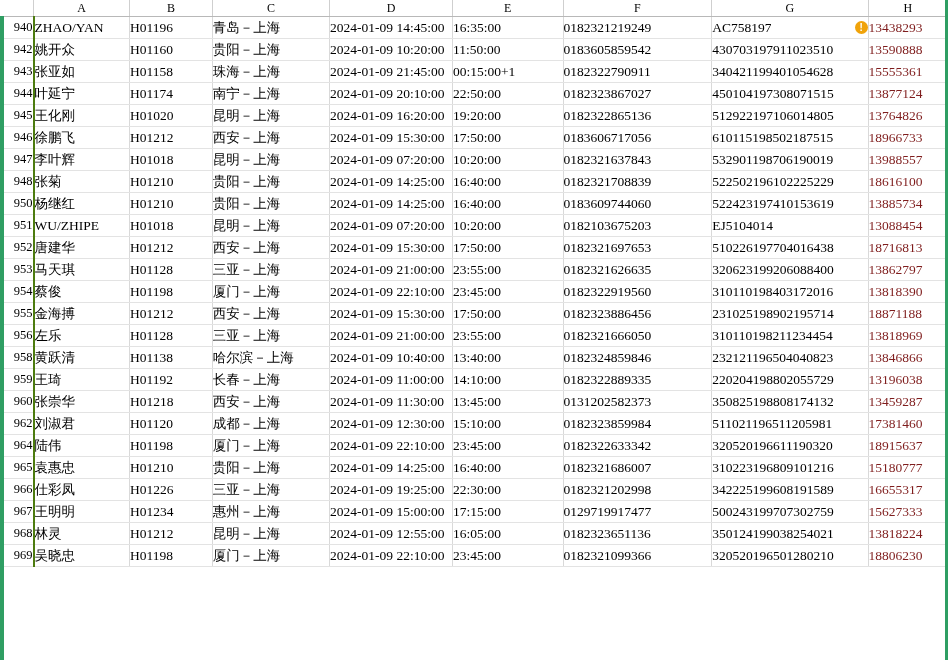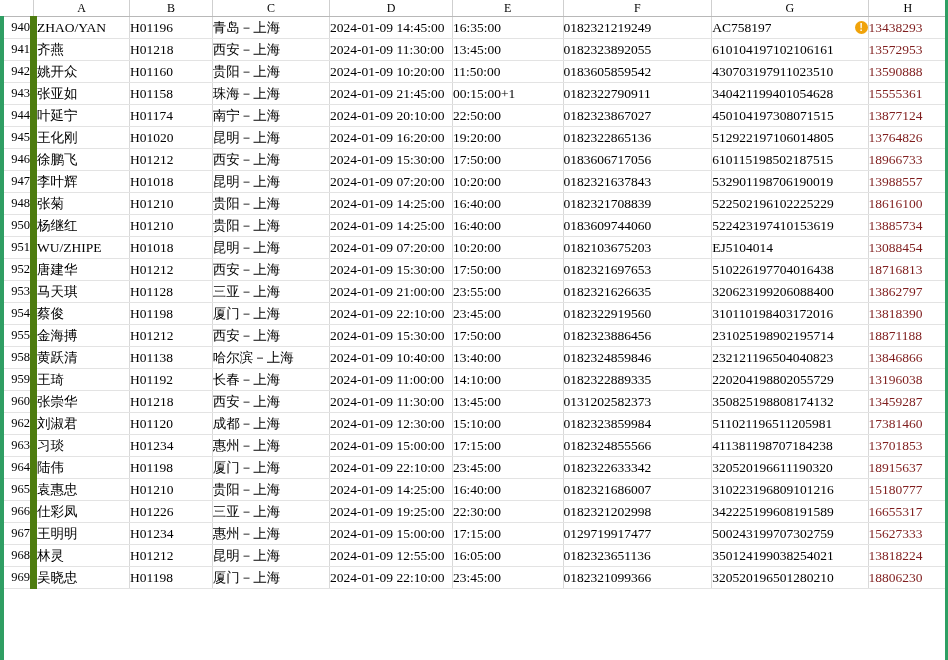--- a/index.html
+++ b/index.html
@@ -45,21 +45,21 @@
     text-align: center;
   }
   tr.colhead th.corner {
     background: #ffffff;
     border-right: 1px solid #cfcfcf;
   }
   
   td.rownum {
     width: 30px;
     background: #ffffff;
-    border-right: 7px solid #4d7c0f;
+    border-right: 2px solid #4d7c0f;
     border-bottom: 1px solid #e3e3e3;
     text-align: right;
     padding-right: 2px;
     font-size: 12.5px;
     color: #000000;
     font-family: "Liberation Serif", serif;
   }
   td.cell {
     border-right: 1px solid #d9d9d9;
     border-bottom: 1px solid #e3e3e3;
@@ -171,31 +171,20 @@
           <td class="cell">0182321219249</td>
           <td class="cell">
             <div class="cell-flex">
               <span class="txt">AC758197</span>
               <span class="warn-badge">!</span>
             </div>
           </td>
           <td class="cell colh">13438293</td>
         </tr>
         <tr>
-          <td class="rownum">941</td>
-          <td class="cell">齐燕</td>
-          <td class="cell">H01218</td>
-          <td class="cell">西安－上海</td>
-          <td class="cell">2024-01-09 11:30:00</td>
-          <td class="cell">13:45:00</td>
-          <td class="cell">0182323892055</td>
-          <td class="cell">610104197102106161</td>
-          <td class="cell colh">13572953</td>
-        </tr>
-        <tr>
           <td class="rownum">942</td>
           <td class="cell">姚开众</td>
           <td class="cell">H01160</td>
           <td class="cell">贵阳－上海</td>
           <td class="cell">2024-01-09 10:20:00</td>
           <td class="cell">11:50:00</td>
           <td class="cell">0183605859542</td>
           <td class="cell">430703197911023510</td>
           <td class="cell colh">13590888</td>
         </tr>
@@ -325,20 +314,31 @@
           <td class="cell">金海搏</td>
           <td class="cell">H01212</td>
           <td class="cell">西安－上海</td>
           <td class="cell">2024-01-09 15:30:00</td>
           <td class="cell">17:50:00</td>
           <td class="cell">0182323886456</td>
           <td class="cell">231025198902195714</td>
           <td class="cell colh">18871188</td>
         </tr>
         <tr>
+          <td class="rownum">956</td>
+          <td class="cell">左乐</td>
+          <td class="cell">H01128</td>
+          <td class="cell">三亚－上海</td>
+          <td class="cell">2024-01-09 21:00:00</td>
+          <td class="cell">23:55:00</td>
+          <td class="cell">0182321666050</td>
+          <td class="cell">310110198211234454</td>
+          <td class="cell colh">13818969</td>
+        </tr>
+        <tr>
           <td class="rownum">958</td>
           <td class="cell">黄跃清</td>
           <td class="cell">H01138</td>
           <td class="cell">哈尔滨－上海</td>
           <td class="cell">2024-01-09 10:40:00</td>
           <td class="cell">13:40:00</td>
           <td class="cell">0182324859846</td>
           <td class="cell">232121196504040823</td>
           <td class="cell colh">13846866</td>
         </tr>
@@ -367,31 +367,20 @@
         <tr>
           <td class="rownum">962</td>
           <td class="cell">刘淑君</td>
           <td class="cell">H01120</td>
           <td class="cell">成都－上海</td>
           <td class="cell">2024-01-09 12:30:00</td>
           <td class="cell">15:10:00</td>
           <td class="cell">0182323859984</td>
           <td class="cell">511021196511205981</td>
           <td class="cell colh">17381460</td>
-        </tr>
-        <tr>
-          <td class="rownum">963</td>
-          <td class="cell">习琰</td>
-          <td class="cell">H01234</td>
-          <td class="cell">惠州－上海</td>
-          <td class="cell">2024-01-09 15:00:00</td>
-          <td class="cell">17:15:00</td>
-          <td class="cell">0182324855566</td>
-          <td class="cell">411381198707184238</td>
-          <td class="cell colh">13701853</td>
         </tr>
         <tr>
           <td class="rownum">964</td>
           <td class="cell">陆伟</td>
           <td class="cell">H01198</td>
           <td class="cell">厦门－上海</td>
           <td class="cell">2024-01-09 22:10:00</td>
           <td class="cell">23:45:00</td>
           <td class="cell">0182322633342</td>
           <td class="cell">320520196611190320</td>

